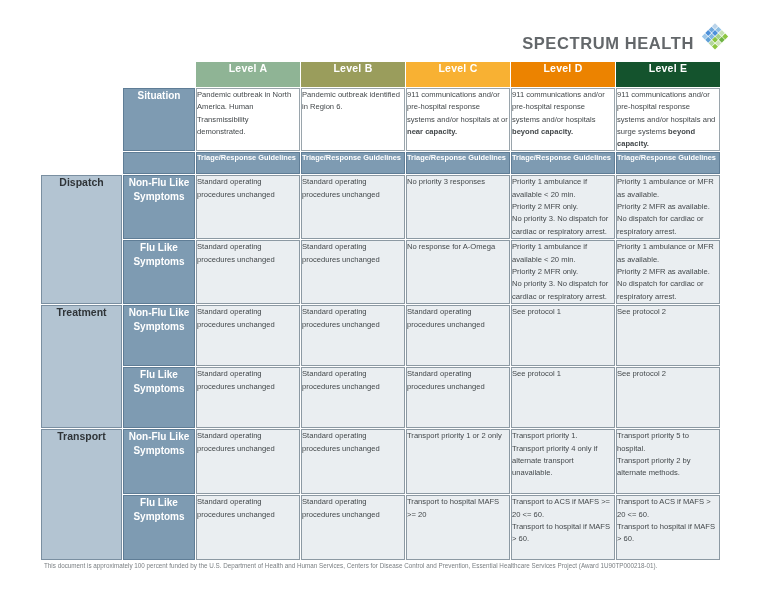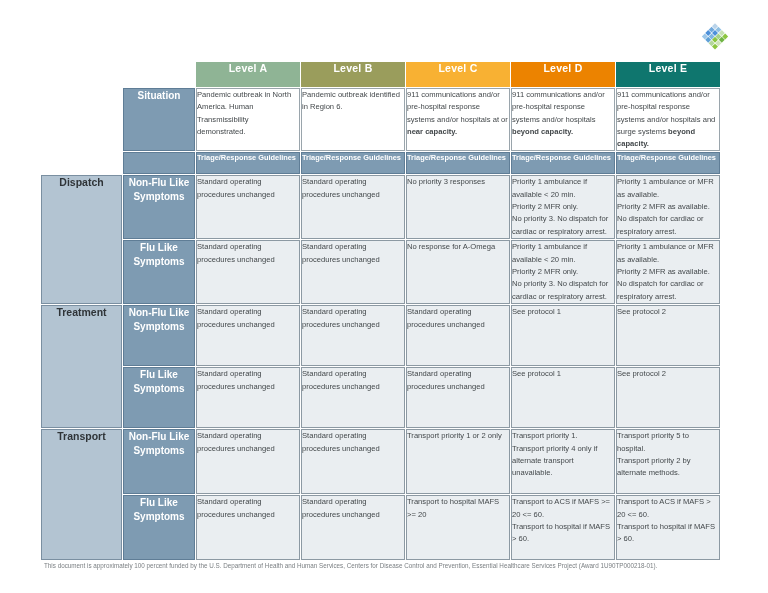--- a/index.html
+++ b/index.html
@@ -66,21 +66,21 @@
     vertical-align: middle;
     color: #ffffff;
     font-size: 10.5px;
     font-weight: bold;
     letter-spacing: 0.25px;
   }
   .lvl-a { background: #8fb495; }
   .lvl-b { background: #9a9d5c; }
   .lvl-c { background: #f8b133; }
   .lvl-d { background: #ec8300; }
-  .lvl-e { background: #0f766e; }
+  .lvl-e { background: #14532d; }
 
   
   .group {
     background: #b3c4d2;
     border: 1px solid #7a8fa1;
     text-align: center;
     vertical-align: middle;
     font-size: 10.5px;
     font-weight: bold;
     color: #2f3438;
@@ -141,20 +141,21 @@
     width: 690px;
     font-size: 6.3px;
     color: #7a7f82;
     line-height: 1.4;
   }
 </style>
 </head>
 <body>
 
 <div class="brand-header">
+  <div class="brand-name">SPECTRUM HEALTH</div>
   <div class="brand-mark">
     <svg viewBox="0 0 34 36" width="34" height="36" aria-hidden="true">
       <g transform="translate(17,18) rotate(45) translate(-9,-9)">
         <rect x="0" y="0" width="4.2" height="4.2" fill="#b9d3ea"></rect>
         <rect x="4.8" y="0" width="4.2" height="4.2" fill="#8fbfe2"></rect>
         <rect x="9.6" y="0" width="4.2" height="4.2" fill="#c6e0b4"></rect>
         <rect x="14.4" y="0" width="4.2" height="4.2" fill="#8cc63f"></rect>
         <rect x="0" y="4.8" width="4.2" height="4.2" fill="#6fa8dc"></rect>
         <rect x="4.8" y="4.8" width="4.2" height="4.2" fill="#4d90d9"></rect>
         <rect x="9.6" y="4.8" width="4.2" height="4.2" fill="#a7d28a"></rect>

